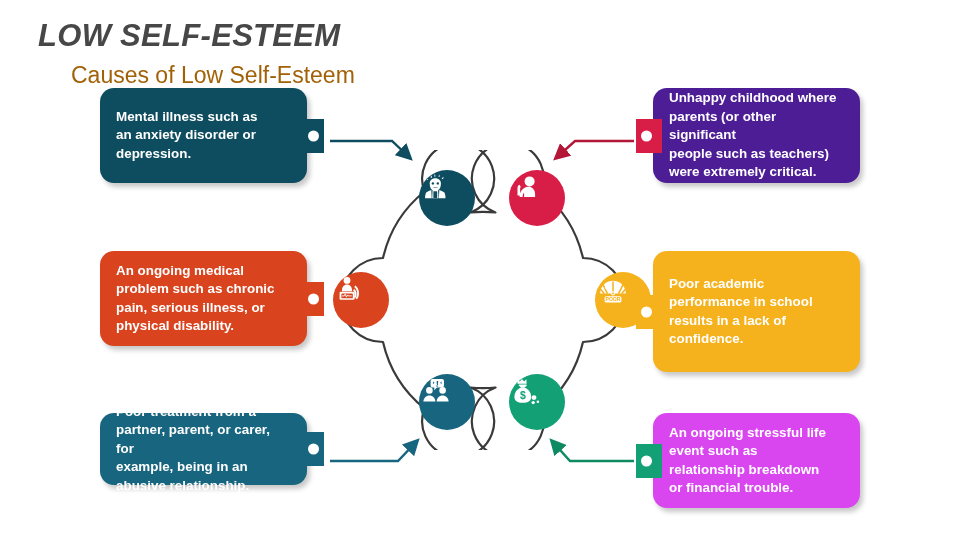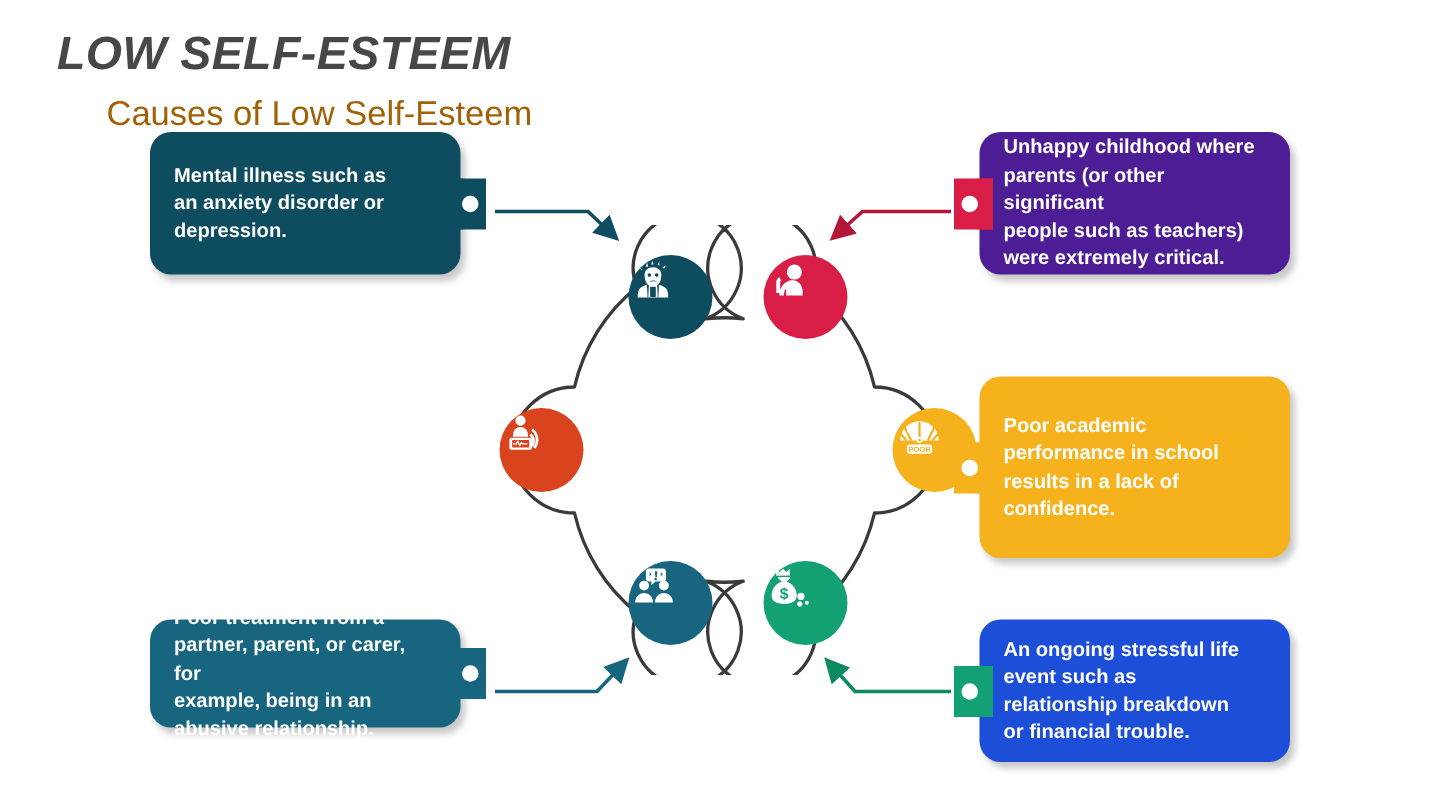--- a/index.html
+++ b/index.html
@@ -236,38 +236,45 @@
   </div>
 
   <div class="callout left-text" style="left:653px; top:88px; width:207px; height:95px; background:#4c1d95;">
     <span class="tab left" style="background:#d81e47;"></span>
     <span class="txt">Unhappy childhood where
 parents (or other significant
 people such as teachers)
 were extremely critical.</span>
   </div>
 
+  <div class="callout right-text" style="left:100px; top:251px; width:207px; height:95px; background:#d9441f;">
+    <span class="tab right" style="background:#d9441f;"></span>
+    <span class="txt">An ongoing medical
+problem such as chronic
+pain, serious illness, or
+physical disability.</span>
+  </div>
 
   <div class="callout left-text" style="left:653px; top:251px; width:207px; height:121px; background:#f5b21c;">
     <span class="tab left" style="background:#f5b21c;"></span>
     <span class="txt">Poor academic
 performance in school
 results in a lack of
 confidence.</span>
   </div>
 
   <div class="callout right-text" style="left:100px; top:413px; width:207px; height:72px; background:#17657f;">
     <span class="tab right" style="background:#17657f;"></span>
     <span class="txt">Poor treatment from a
 partner, parent, or carer, for
 example, being in an
 abusive relationship.</span>
   </div>
 
-  <div class="callout left-text" style="left:653px; top:413px; width:207px; height:95px; background:#1d4ed8;">
+  <div class="callout left-text" style="left:653px; top:413px; width:207px; height:95px; background:#d946ef;">
     <span class="tab left" style="background:#12a074;"></span>
     <span class="txt">An ongoing stressful life
 event such as
 relationship breakdown
 or financial trouble.</span>
   </div>
 
 </div>
 
 </body></html>

